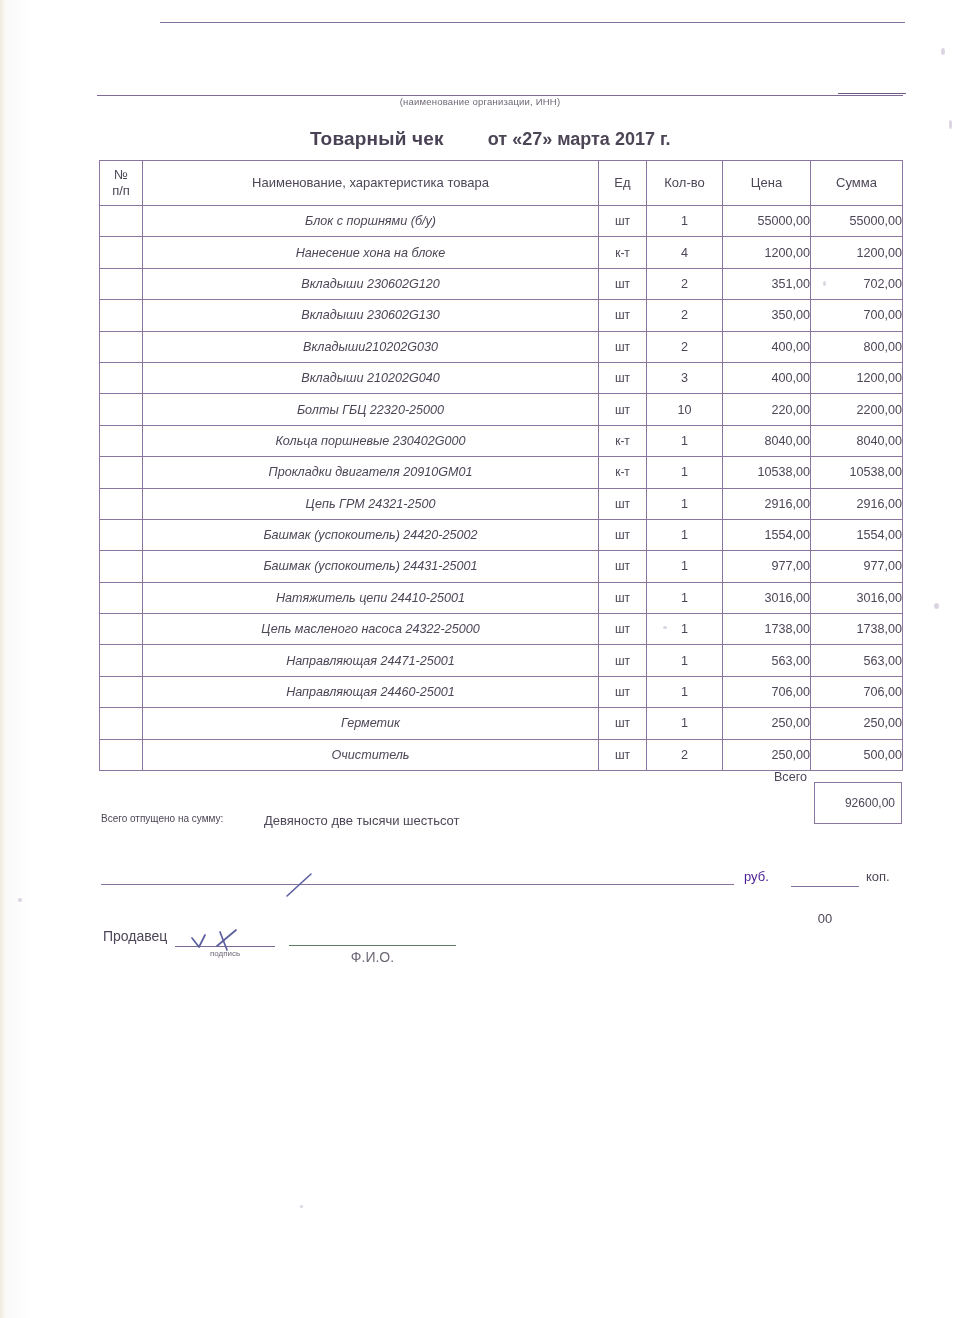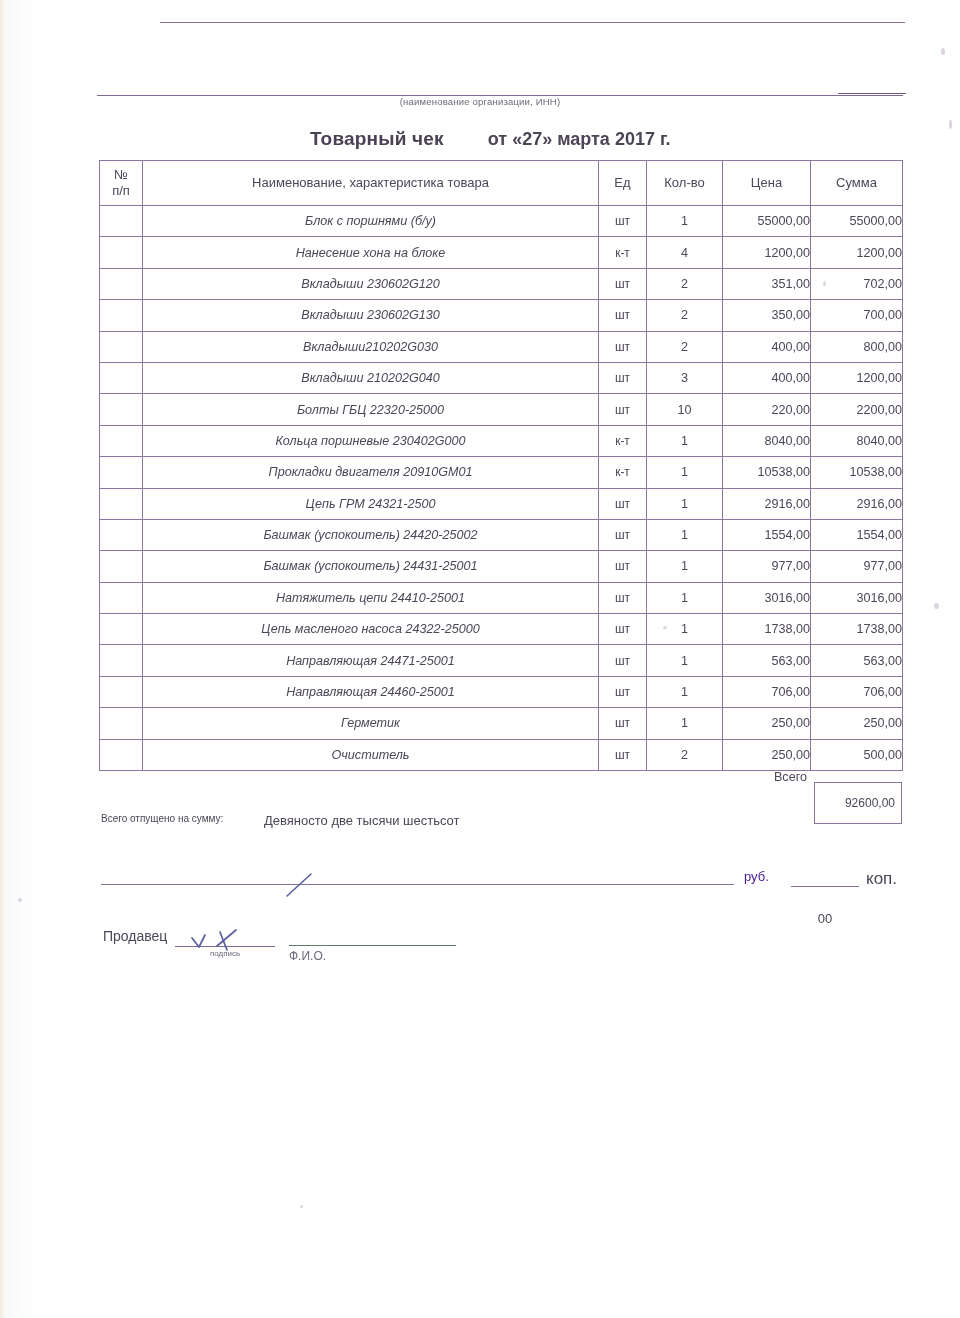--- a/index.html
+++ b/index.html
@@ -198,21 +198,21 @@
   }
   .rk-value-rule {
     position: absolute;
     left: 791px; top: 886px;
     width: 68px; height: 0;
     border-top: 1.3px solid #86719b;
   }
   .rk-kop {
     position: absolute;
     left: 866px; top: 869px;
-    font-size: 17px;
+    font-size: 13px;
     color: #4d4657;
   }
   .diag-mark {
     position: absolute;
     left: 285px; top: 872px;
     width: 28px; height: 26px;
     pointer-events: none;
   }
 
   
@@ -239,22 +239,22 @@
     left: 175px; top: 949px;
     width: 100px;
     text-align: center;
     font-size: 8px;
     color: #6f6878;
   }
   .sig-cap-2 {
     position: absolute;
     left: 289px; top: 949px;
     width: 167px;
-    text-align: left;
-    font-size: 12px;
+    text-align: center;
+    font-size: 14px;
     color: #6f6878;
   }
   .signature-ink {
     position: absolute;
     left: 186px; top: 922px;
     width: 90px; height: 36px;
     pointer-events: none;
   }
 
   

